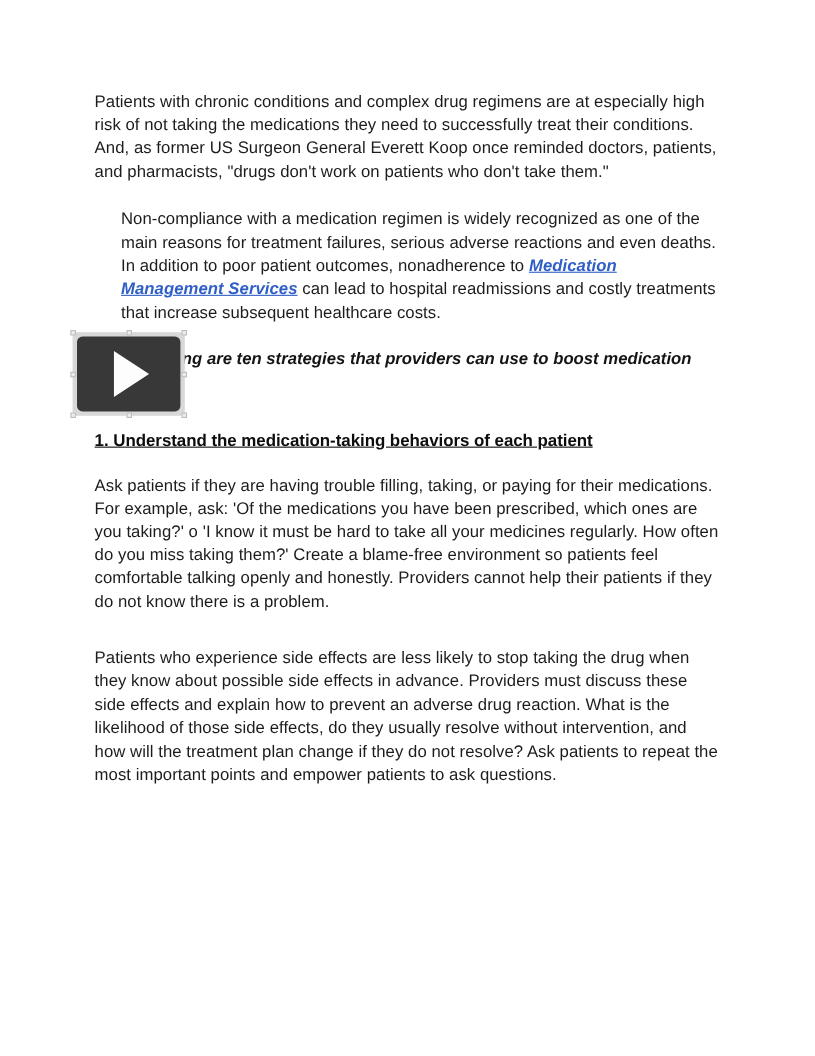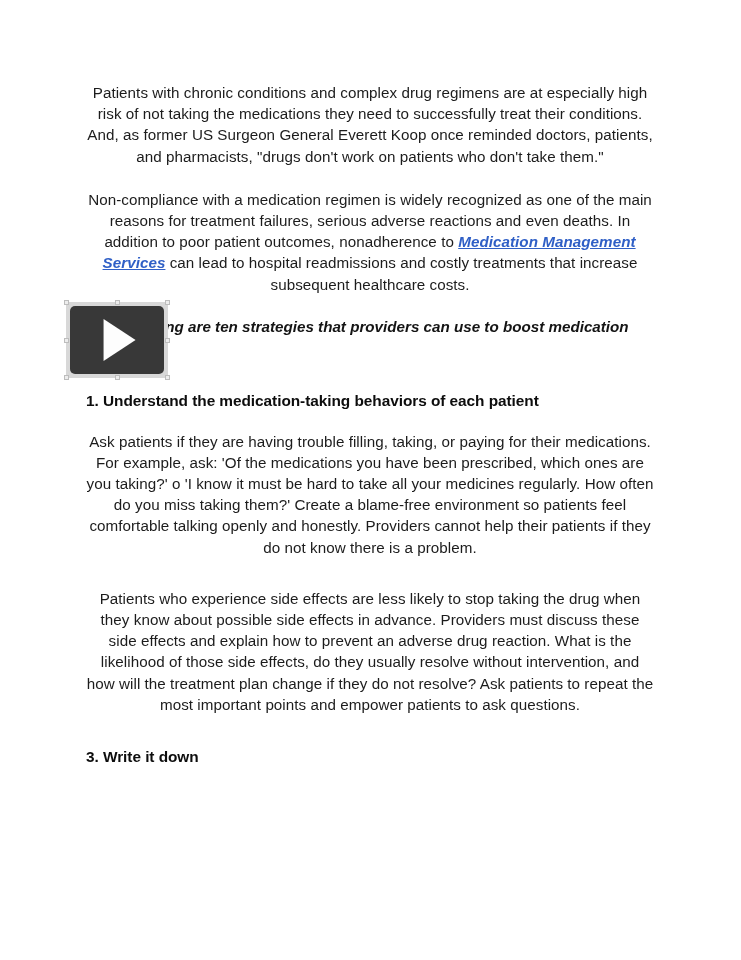--- a/index.html
+++ b/index.html
@@ -24,25 +24,26 @@
     position: absolute;
     left: 86px;
     top: 82px;
     width: 568px;
   }
   p.body-text {
     margin: 0 0 22px 0;
     font-size: 15.2px;
     line-height: 21.2px;
     color: #1c1c1c;
-    text-align: center;
+    text-align: left;
     letter-spacing: 0.05px;
   }
   p.body-text.tight {
     margin-bottom: 21px;
+    margin-left: 24px;
   }
   a.inline-link {
     color: #2f5fc6;
     font-weight: bold;
     font-style: italic;
     text-decoration: underline;
   }
   p.lead-bold {
     margin: 0 0 26px 0;
     font-size: 15.2px;
@@ -51,20 +52,21 @@
     font-style: italic;
     color: #141414;
   }
   h2.section-heading {
     margin: 0 0 20px 0;
     font-size: 15.4px;
     line-height: 20px;
     font-weight: bold;
     color: #0d0d0d;
     letter-spacing: -0.05px;
+    text-decoration: underline;
   }
   .spacer-1 { height: 6px; }
   .spacer-2 { height: 8px; }
   .spacer-3 { height: 10px; }
 
   
   .video-player {
     position: absolute;
     left: 66px;
     top: 302px;
@@ -129,21 +131,20 @@
 
     <p class="body-text">Ask patients if they are having trouble filling, taking, or paying for their medications. For example, ask: 'Of the medications you have been prescribed, which ones are you taking?' o 'I know it must be hard to take all your medicines regularly. How often do you miss taking them?' Create a blame-free environment so patients feel comfortable talking openly and honestly. Providers cannot help their patients if they do not know there is a problem.</p>
 
     <div class="spacer-2"></div>
 
 
     <p class="body-text">Patients who experience side effects are less likely to stop taking the drug when they know about possible side effects in advance. Providers must discuss these side effects and explain how to prevent an adverse drug reaction. What is the likelihood of those side effects, do they usually resolve without intervention, and how will the treatment plan change if they do not resolve? Ask patients to repeat the most important points and empower patients to ask questions.</p>
 
     <div class="spacer-3"></div>
 
-    <h2 class="section-heading">3. Write it down</h2>
 
   </div>
 
   <div class="video-player">
     <div class="screen">
       <div class="play-triangle"></div>
     </div>
     <span class="handle nw"></span>
     <span class="handle n"></span>
     <span class="handle ne"></span>

